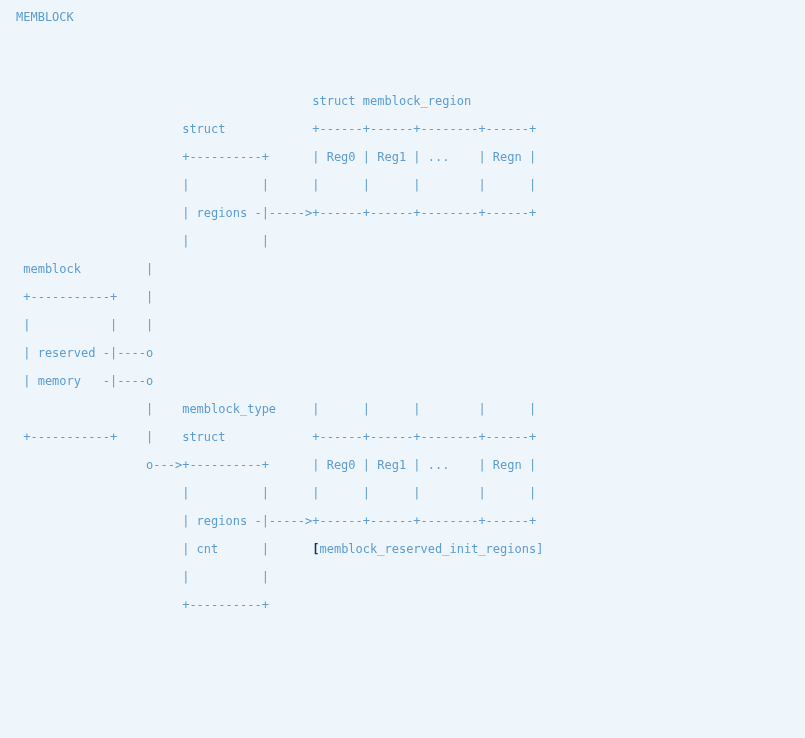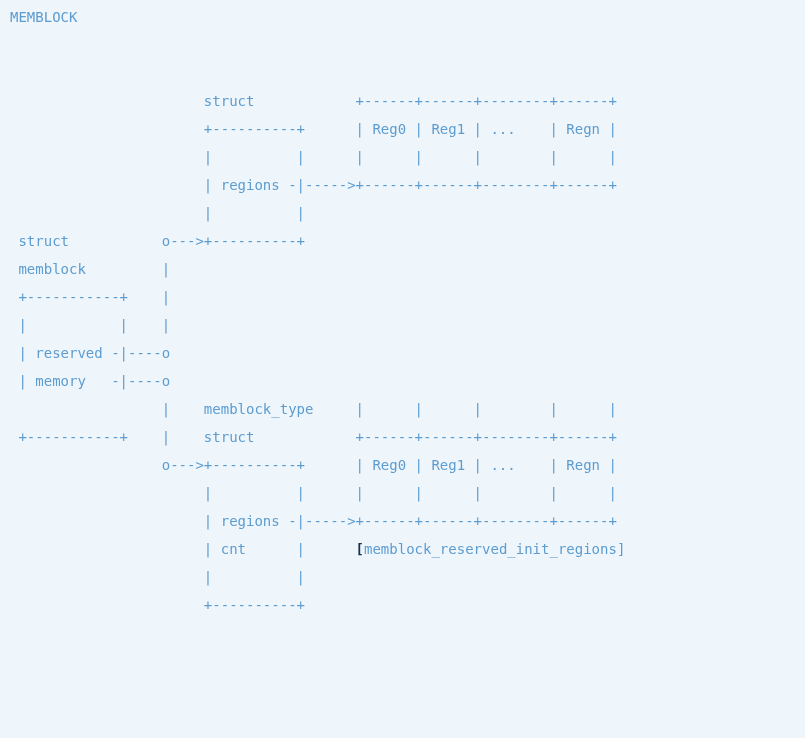--- a/index.html
+++ b/index.html
@@ -7,48 +7,48 @@
     padding: 0;
   }
   body {
     width: 805px;
     height: 738px;
     background: var(--bg, #EFF6FB);
     overflow: hidden;
   }
   .diagram {
     font-family: "DejaVu Sans Mono", "Liberation Mono", monospace;
-    font-size: 14px;
+    font-size: 12px;
     line-height: 28px;
     color: var(--text, #5C9CD1);
-    padding: 3px 0 0 10px;
+    padding: 3px 0 0 16px;
   }
   .line {
     height: 28px;
     white-space: pre;
   }
   .br {
     color: var(--bracket, #17344F);
     font-weight: bold;
   }
 </style>
 </head>
 <body>
 
 <div class="diagram">
   <div class="line">MEMBLOCK</div>
   <div>
       <div class="line"></div>
       <div class="line"></div>
+      <div class="line">                                         struct memblock_region</div>
       <div class="line">                       struct            +------+------+--------+------+</div>
       <div class="line">                       +----------+      | Reg0 | Reg1 | ...    | Regn |</div>
       <div class="line">                       |          |      |      |      |        |      |</div>
       <div class="line">                       | regions -|-----&gt;+------+------+--------+------+</div>
       <div class="line">                       |          |</div>
-      <div class="line"> struct           o---&gt;+----------+</div>
       <div class="line"> memblock         |</div>
       <div class="line"> +-----------+    |</div>
       <div class="line"> |           |    |</div>
       <div class="line"> | reserved -|----o</div>
       <div class="line"> | memory   -|----o</div>
       <div class="line">                  |    memblock_type     |      |      |        |      |</div>
       <div class="line"> +-----------+    |    struct            +------+------+--------+------+</div>
       <div class="line">                  o---&gt;+----------+      | Reg0 | Reg1 | ...    | Regn |</div>
       <div class="line">                       |          |      |      |      |        |      |</div>
       <div class="line">                       | regions -|-----&gt;+------+------+--------+------+</div>

